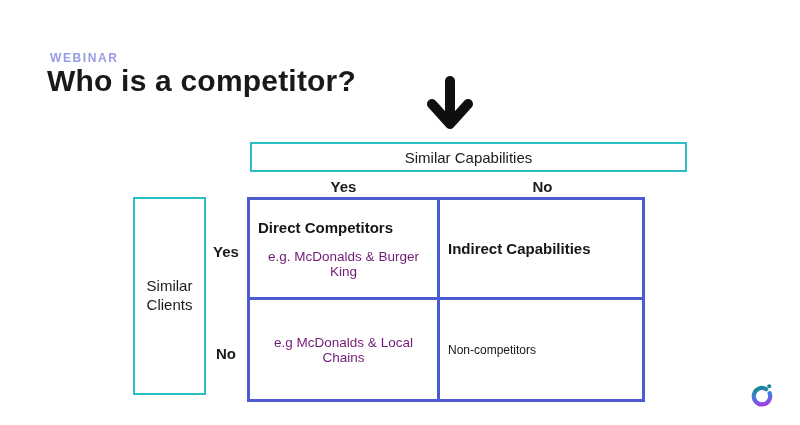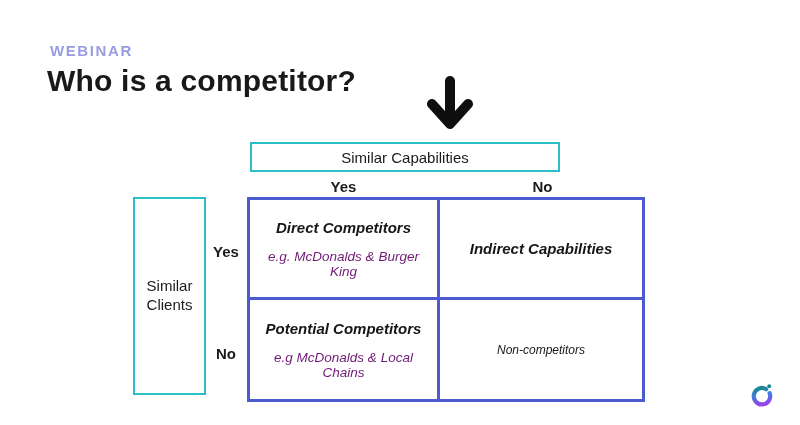--- a/index.html
+++ b/index.html
@@ -6,34 +6,34 @@
   html, body { width: 800px; height: 425px; overflow: hidden; }
   body {
     font-family: "Liberation Sans", sans-serif;
     background: #ffffff;
     position: relative;
     color: #1a1a1a;
   }
   .slide { position: absolute; inset: 0; background: #ffffff; }
 
   .eyebrow {
-    position: absolute; left: 50px; top: 42px;
-    font-size: 15px; font-weight: 700; letter-spacing: 1.6px;
+    position: absolute; left: 50px; top: 51px;
+    font-size: 12px; font-weight: 700; letter-spacing: 1.6px;
     color: #979ce3;
   }
   .title {
     position: absolute; left: 47px; top: 64px;
     font-size: 30px; font-weight: 700; color: #191919;
     letter-spacing: 0.2px;
   }
 
   .down-arrow { position: absolute; left: 427px; top: 76px; }
 
   .cap-box {
-    position: absolute; left: 250px; top: 142px; width: 310px; height: 30px;
+    position: absolute; left: 250px; top: 142px; width: 437px; height: 30px;
     border: 2px solid #2abfc7; background: #ffffff;
     display: flex; align-items: center; justify-content: center;
     font-size: 15px; font-weight: 500; color: #1b1b1b;
   }
 
   .col-label {
     position: absolute; top: 176px; height: 20px;
     display: flex; align-items: center; justify-content: center;
     font-size: 15px; font-weight: 600; color: #1b1b1b;
   }
@@ -58,24 +58,23 @@
 
   .matrix {
     position: absolute; left: 247px; top: 197px; width: 398px; height: 205px;
     border: 3px solid #4d5bd1; background: #ffffff;
     display: grid;
     grid-template-columns: 190px 1fr;
     grid-template-rows: 100px 1fr;
   }
   .cell {
     display: flex; flex-direction: column;
-    align-items: center; justify-content: center;
+    align-items: flex-start; justify-content: center;
     gap: 13px; text-align: center; padding: 16px 8px;
     background: #ffffff;
-    font-style: italic;
   }
   .cell-tl { border-right: 3px solid #4d5bd1; border-bottom: 3px solid #4d5bd1; }
   .cell-tr { border-bottom: 3px solid #4d5bd1; }
   .cell-bl { border-right: 3px solid #4d5bd1; }
   .cell-title { font-size: 15px; font-weight: 700; color: #161616; }
   .cell-br .cell-title { font-weight: 400; font-size: 12px; }
   .cell-example { font-size: 13.5px; color: #701a75; }
 
   .brand-logo { position: absolute; left: 751px; top: 381px; }
 </style>
@@ -109,21 +108,20 @@
 
   <div class="matrix">
     <div class="cell cell-tl">
       <div class="cell-title">Direct Competitors</div>
       <div class="cell-example">e.g. McDonalds &amp; Burger King</div>
     </div>
     <div class="cell cell-tr">
       <div class="cell-title">Indirect Capabilities</div>
     </div>
     <div class="cell cell-bl">
-      <div class="cell-title">Potential Competitors</div>
       <div class="cell-example">e.g McDonalds &amp; Local Chains</div>
     </div>
     <div class="cell cell-br">
       <div class="cell-title">Non-competitors</div>
     </div>
   </div>
 
   <svg class="brand-logo" width="24" height="27" viewBox="0 0 24 27" fill="none">
     <defs>
       <linearGradient id="lg" x1="0.35" y1="0" x2="0.55" y2="1">

